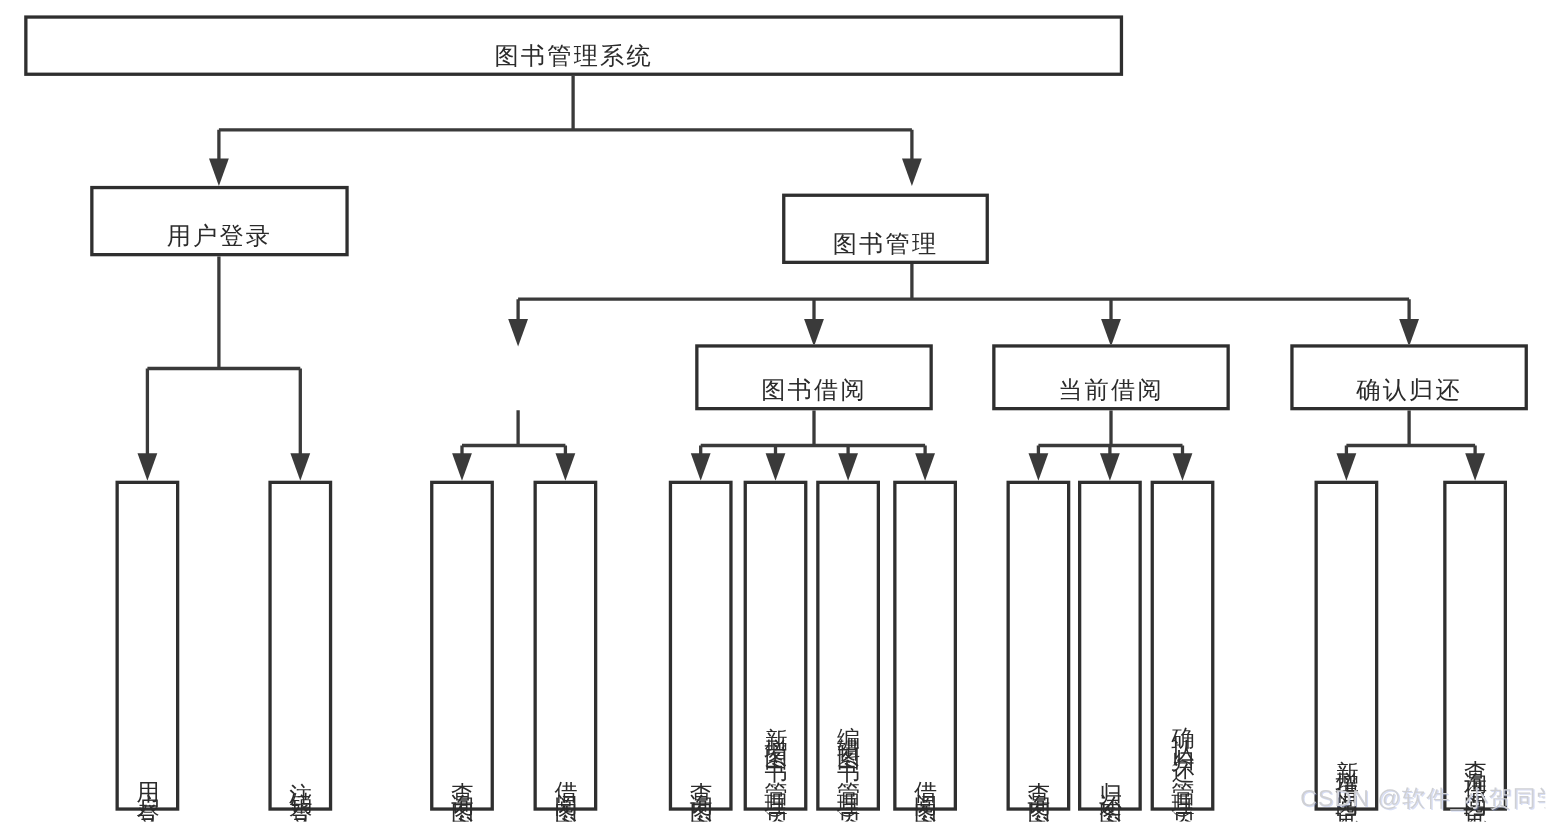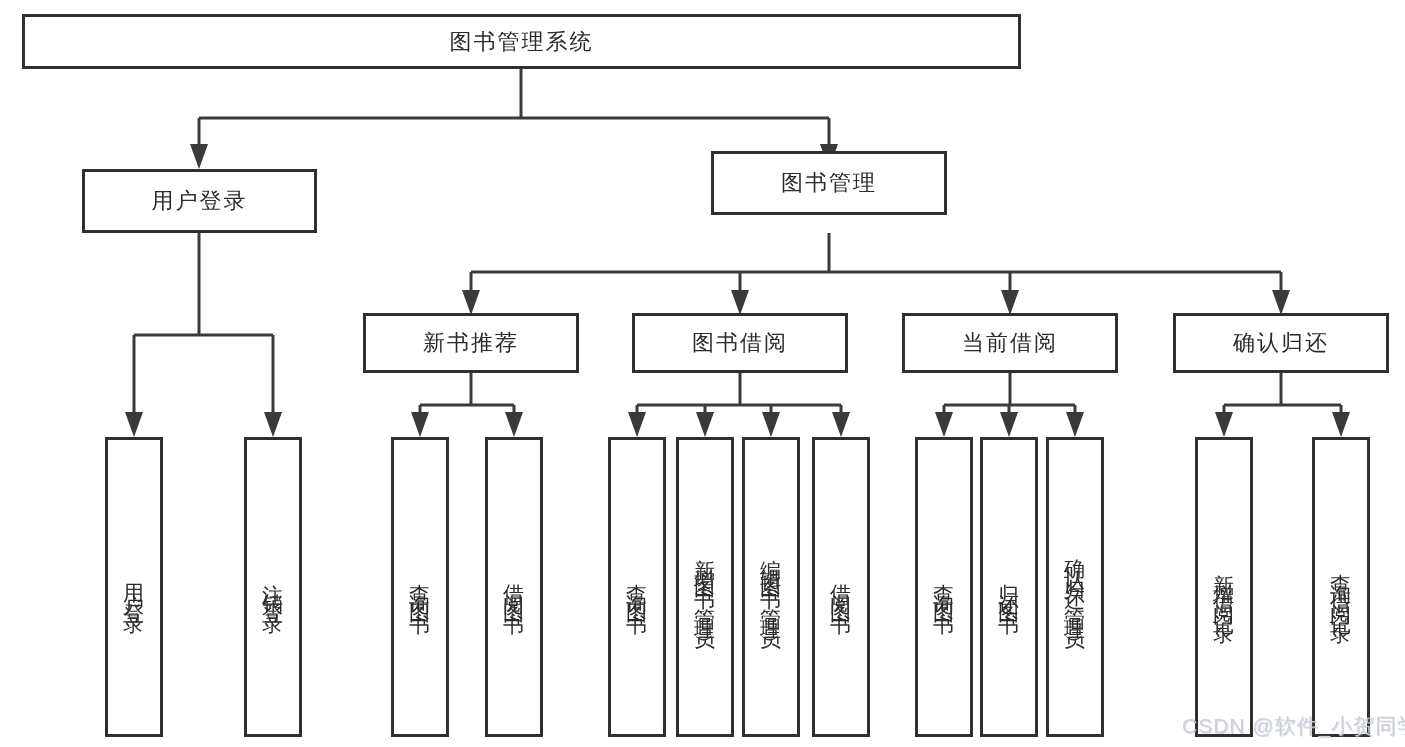--- a/index.html
+++ b/index.html
@@ -16,21 +16,21 @@
     left: 0; top: 0;
     width: 1405px; height: 747px;
     pointer-events: none;
   }
   .box {
     position: absolute;
     box-sizing: border-box;
     background: #ffffff;
     border: 3px solid #2f2f2f;
     display: flex;
-    align-items: center;
+    align-items: flex-end;
     justify-content: center;
     color: #2b2b2b;
   }
   .hlabel {
     font-size: 22px;
     letter-spacing: 2px;
     white-space: nowrap;
     color: #2b2b2b;
   }
   .vbox { z-index: 2; }
@@ -40,21 +40,21 @@
     font-size: 21px;
     letter-spacing: 10px;
     line-height: 1;
     color: #2b2b2b;
     white-space: nowrap;
   }
   
   #node-root        { left: 22px;  top: 14px;  width: 999px; height: 55px; }
   
   #node-user-login  { left: 82px;  top: 169px; width: 235px; height: 64px; }
-  #node-book-mgmt   { left: 711px; top: 151px; width: 236px; height: 64px; }
+  #node-book-mgmt   { left: 711px; top: 176px; width: 188px; height: 64px; }
   
   .l3 { top: 313px; width: 216px; height: 60px; }
   #node-recommend   { left: 363px; }
   #node-borrow      { left: 632px; }
   #node-current     { left: 902px; }
   #node-records     { left: 1173px; }
   
   .leaf { top: 437px; width: 58px; height: 300px; }
   #leaf-user-login      { left: 105px; }
   #leaf-logout          { left: 244px; }
@@ -138,23 +138,20 @@
     <span class="hlabel">图书管理系统</span>
   </div>
 
   <div class="box" id="node-user-login">
     <span class="hlabel">用户登录</span>
   </div>
   <div class="box" id="node-book-mgmt">
     <span class="hlabel">图书管理</span>
   </div>
 
-  <div class="box l3" id="node-recommend">
-    <span class="hlabel">新书推荐</span>
-  </div>
   <div class="box l3" id="node-borrow">
     <span class="hlabel">图书借阅</span>
   </div>
   <div class="box l3" id="node-current">
     <span class="hlabel">当前借阅</span>
   </div>
   <div class="box l3" id="node-records">
     <span class="hlabel">确认归还</span>
   </div>
 

